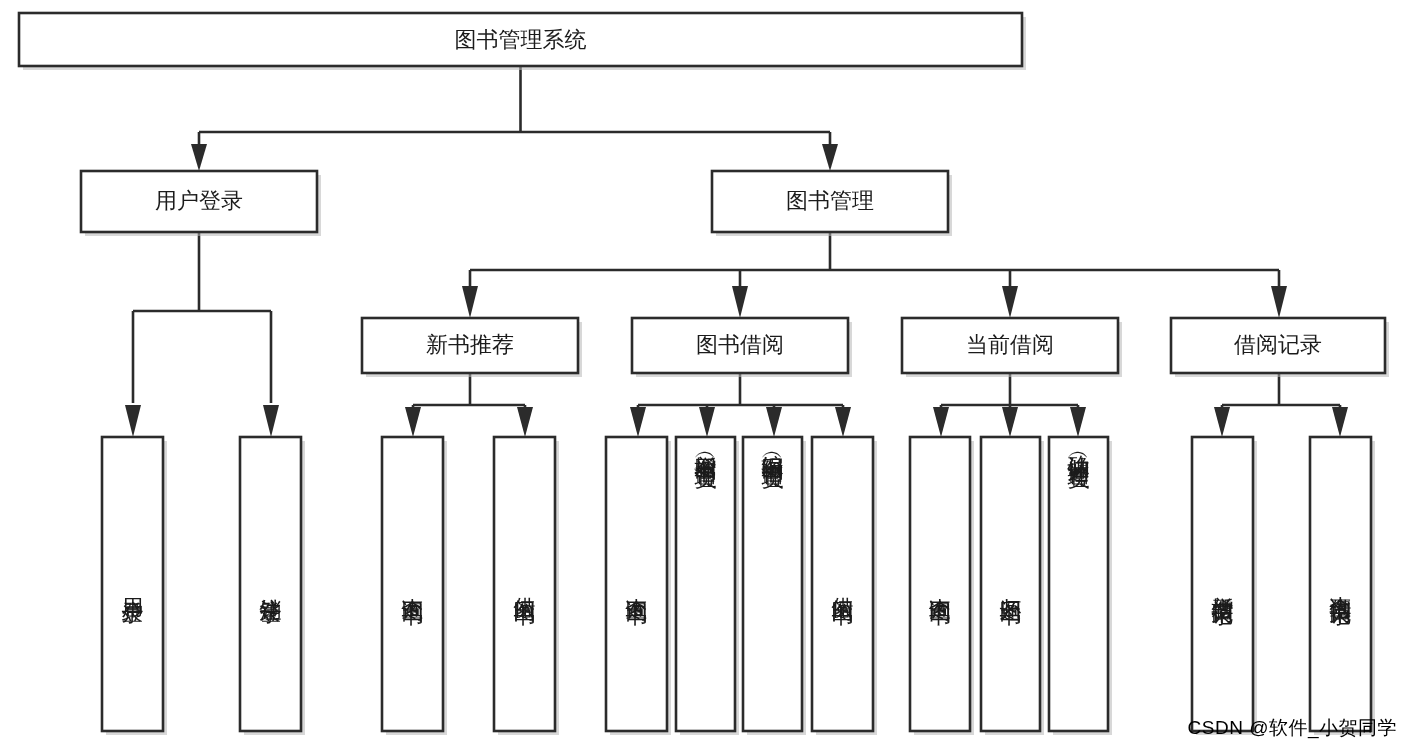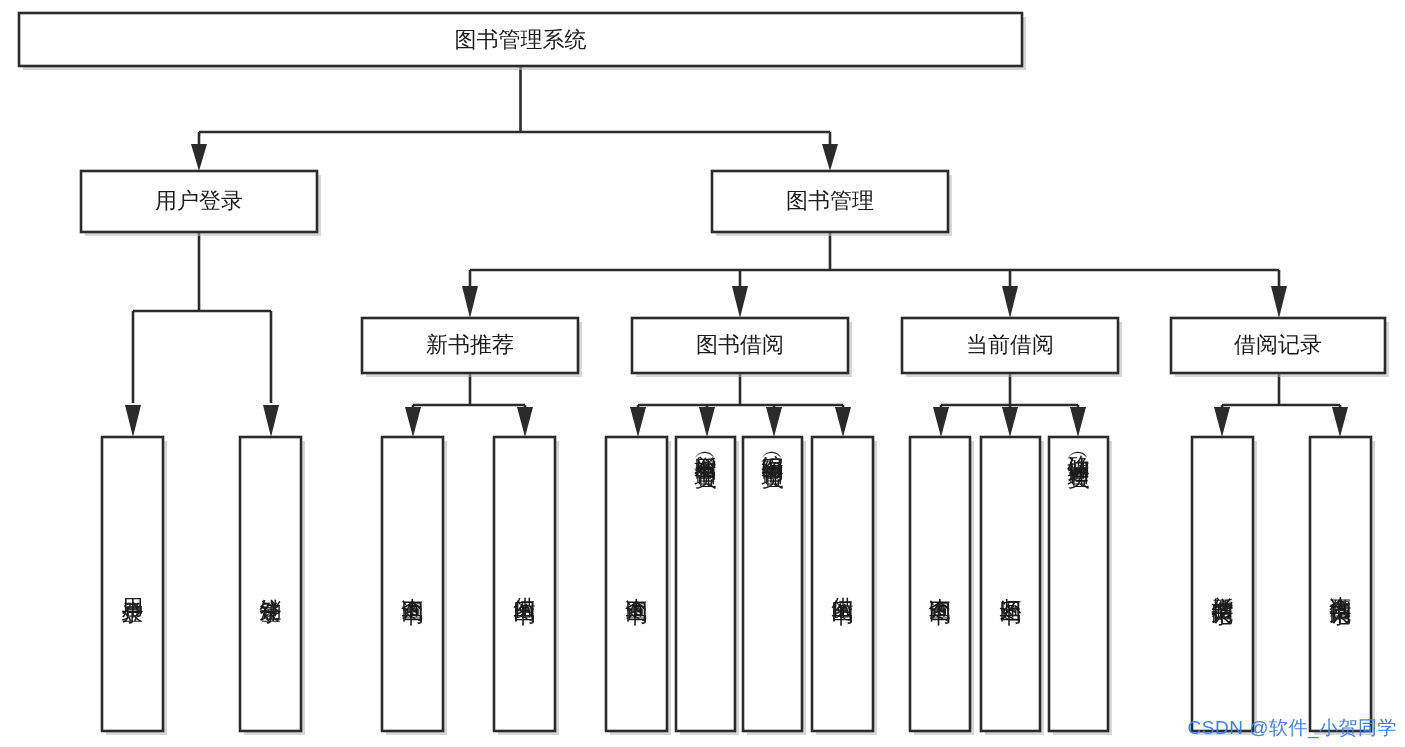--- a/index.html
+++ b/index.html
@@ -69,21 +69,21 @@
     letter-spacing: 2px;
     white-space: nowrap;
     text-align: center;
   }
   .watermark {
     position: absolute;
     right: 8px;
     bottom: 6px;
     font-family: "Liberation Sans", "DejaVu Sans", sans-serif;
     font-size: 19px;
-    color: #3b82f6;
+    color: #000000;
     white-space: nowrap;
     letter-spacing: 0.5px;
   }
 </style>
 </head>
 <body>
 
 <div id="diagram-root">
 
   <svg id="flowchart" viewBox="0 0 1405 747">

